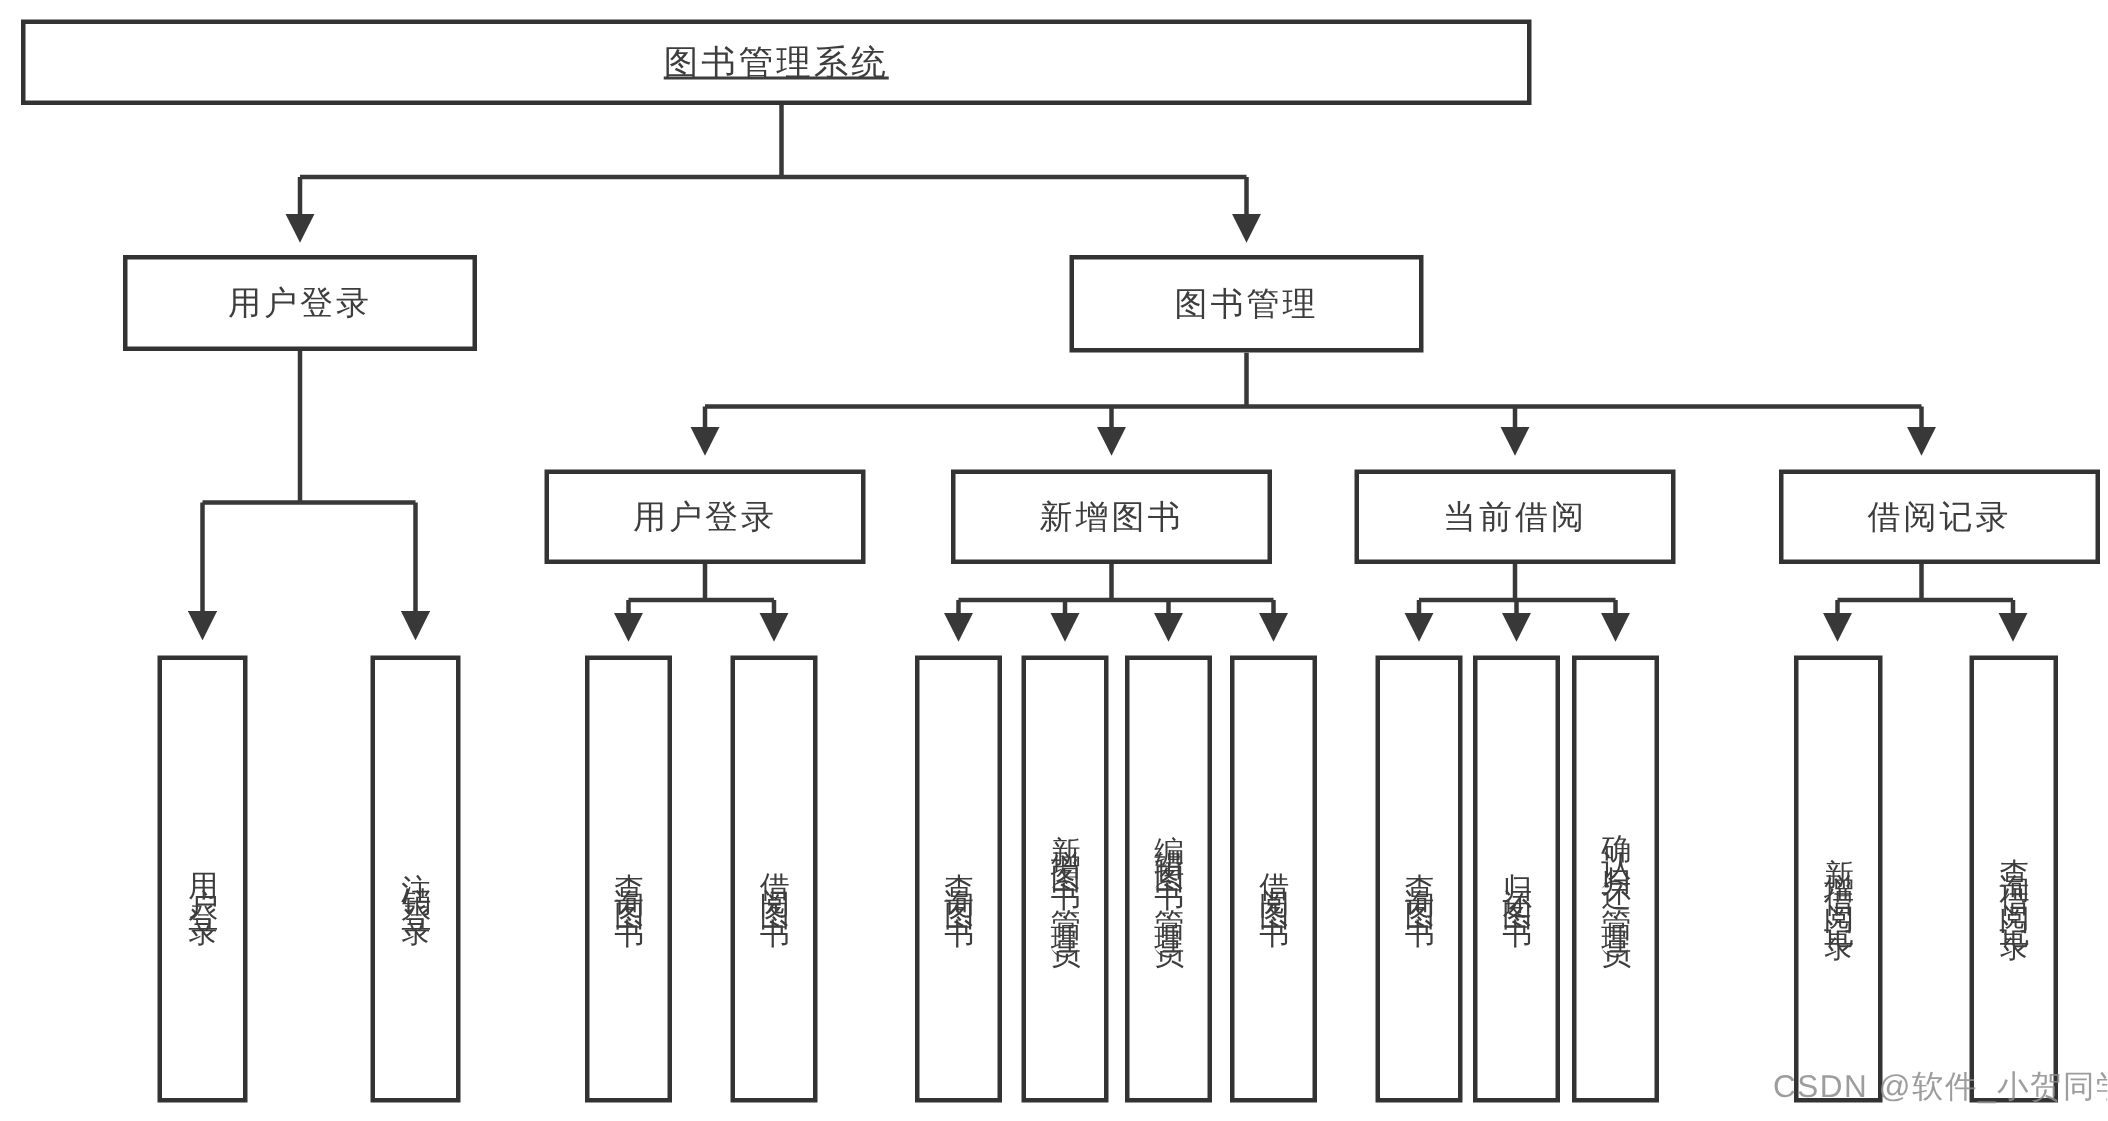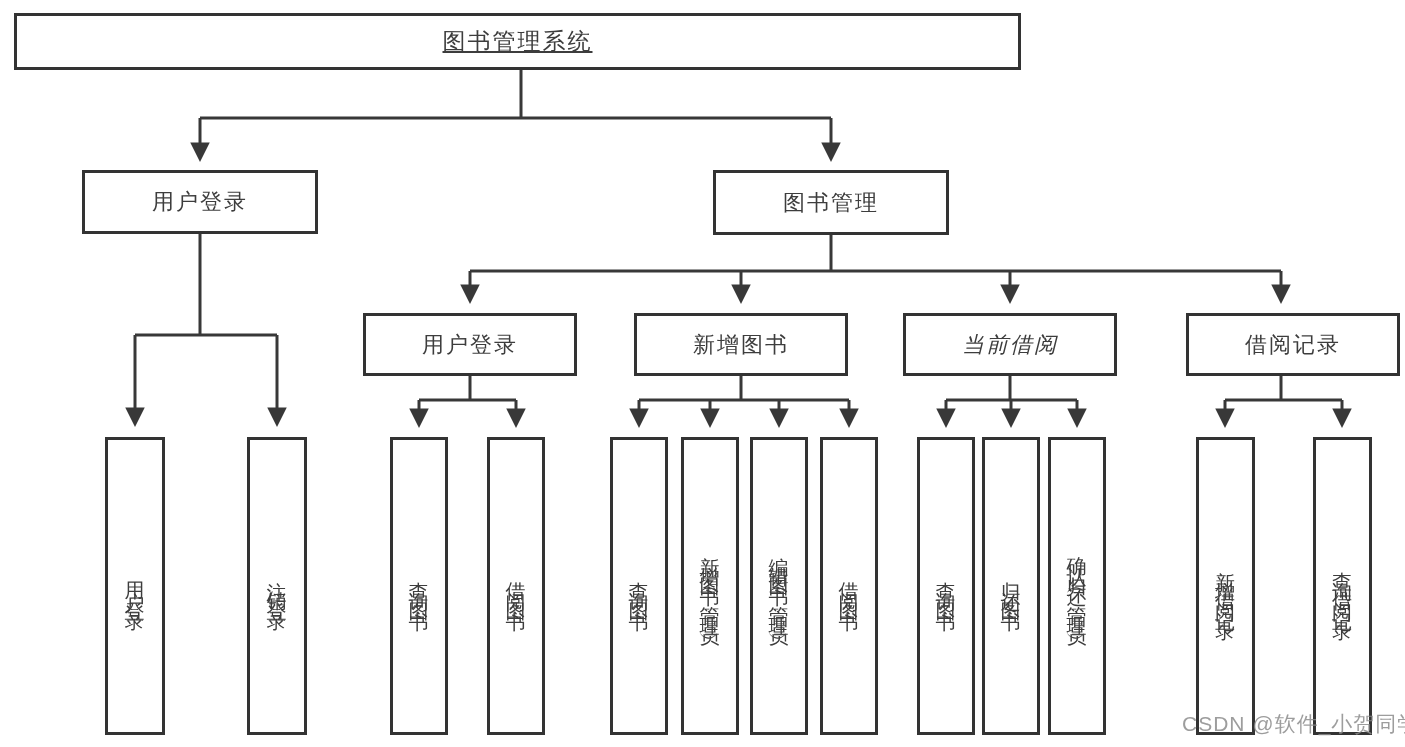--- a/index.html
+++ b/index.html
@@ -115,21 +115,21 @@
   <div class="node" style="left:713px; top:170px; width:236px; height:65px;">
     <span class="hlabel">图书管理</span>
   </div>
 
   <div class="node" style="left:363px; top:313px; width:214px; height:63px;">
     <span class="hlabel">用户登录</span>
   </div>
   <div class="node" style="left:634px; top:313px; width:214px; height:63px;">
     <span class="hlabel">新增图书</span>
   </div>
-  <div class="node" style="left:903px; top:313px; width:214px; height:63px;font-style:italic;">
+  <div class="node" style="left:903px; top:313px; width:214px; height:63px;">
     <span class="hlabel">当前借阅</span>
   </div>
   <div class="node" style="left:1174px; top:313px; width:214px; height:63px;margin-left:12px;">
     <span class="hlabel">借阅记录</span>
   </div>
 
   <div class="node" style="left:105px; top:437px; width:60px; height:298px;">
     <span class="vlabel">用户登录</span>
   </div>
   <div class="node" style="left:247px; top:437px; width:60px; height:298px;">

